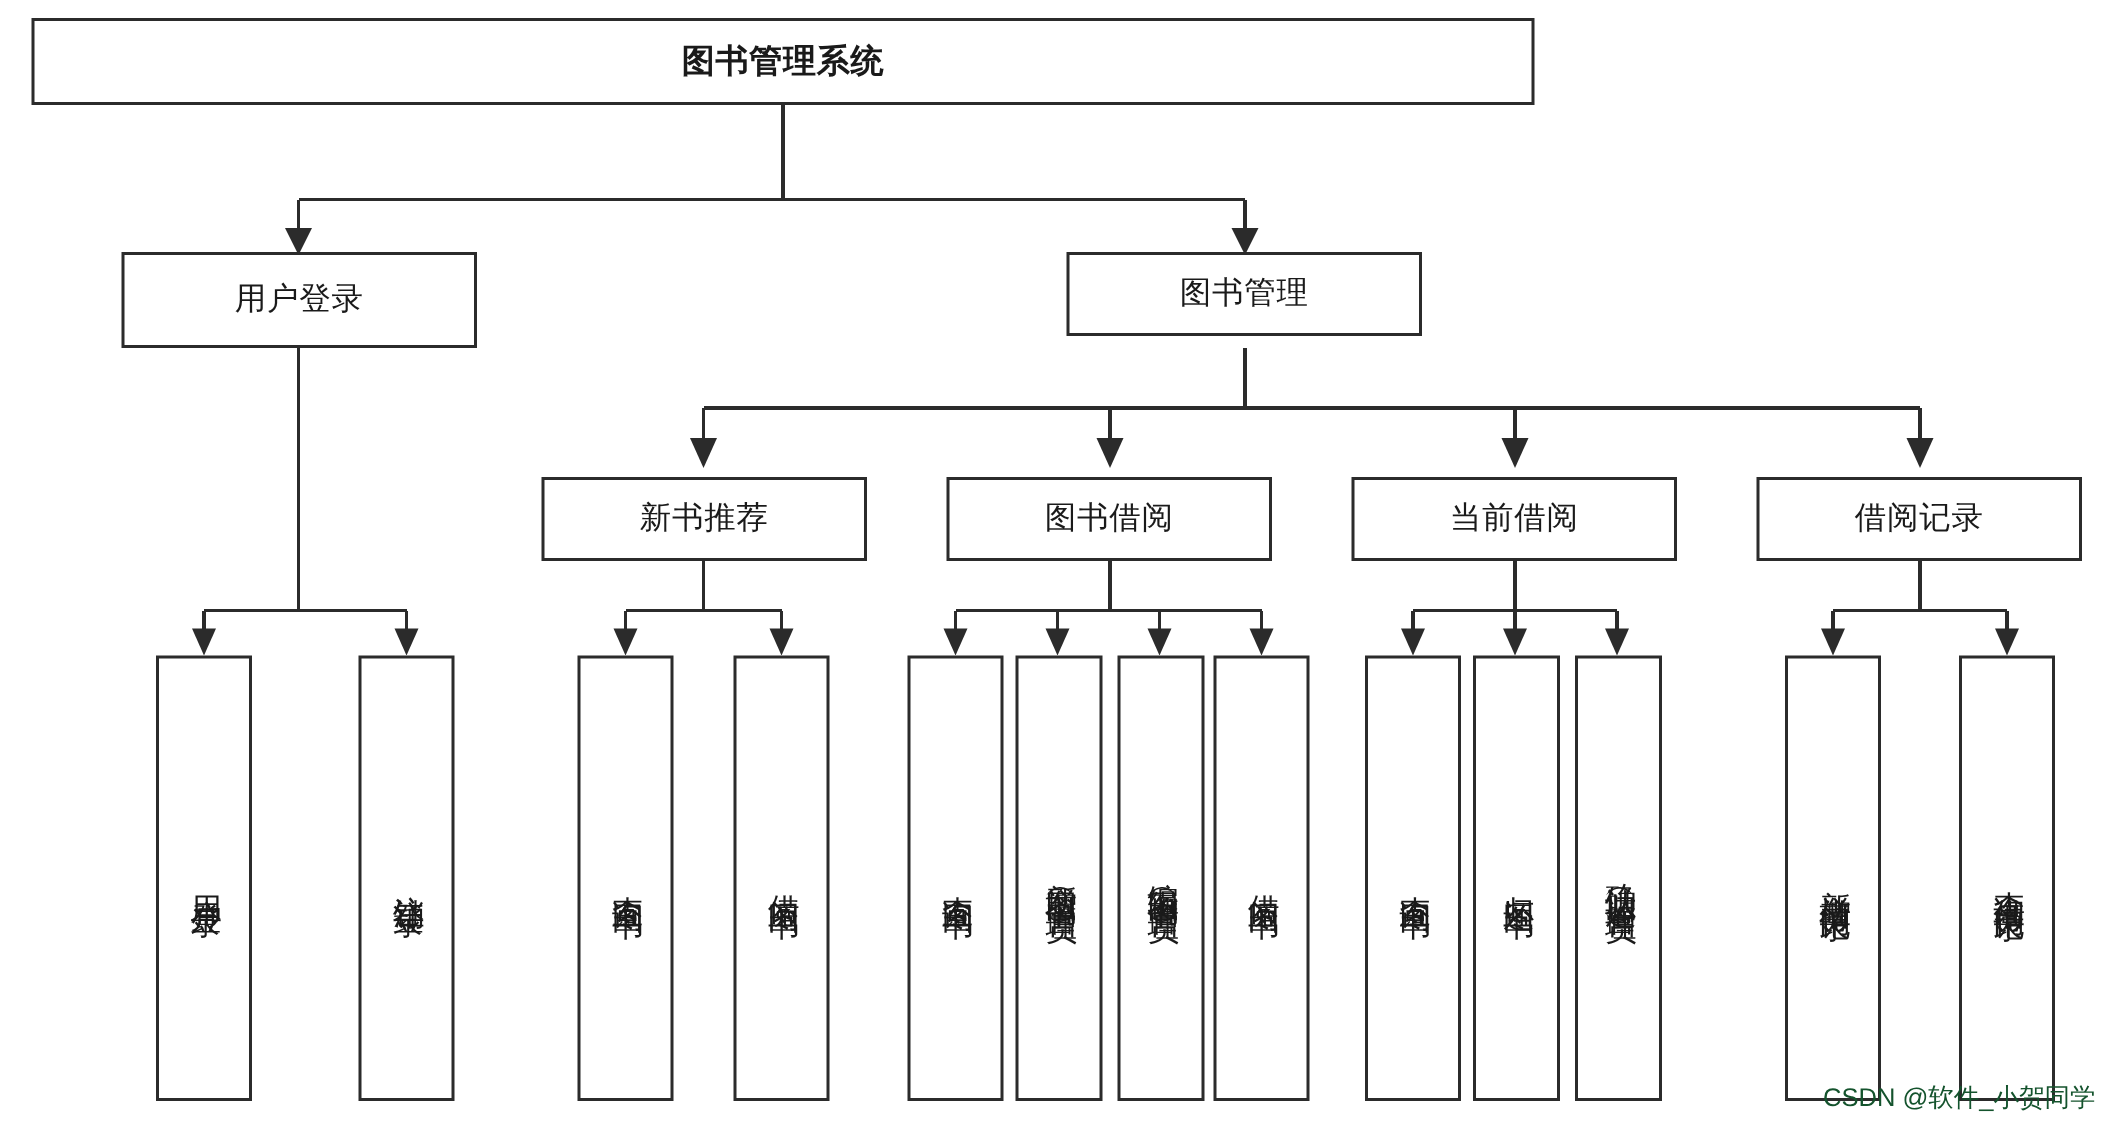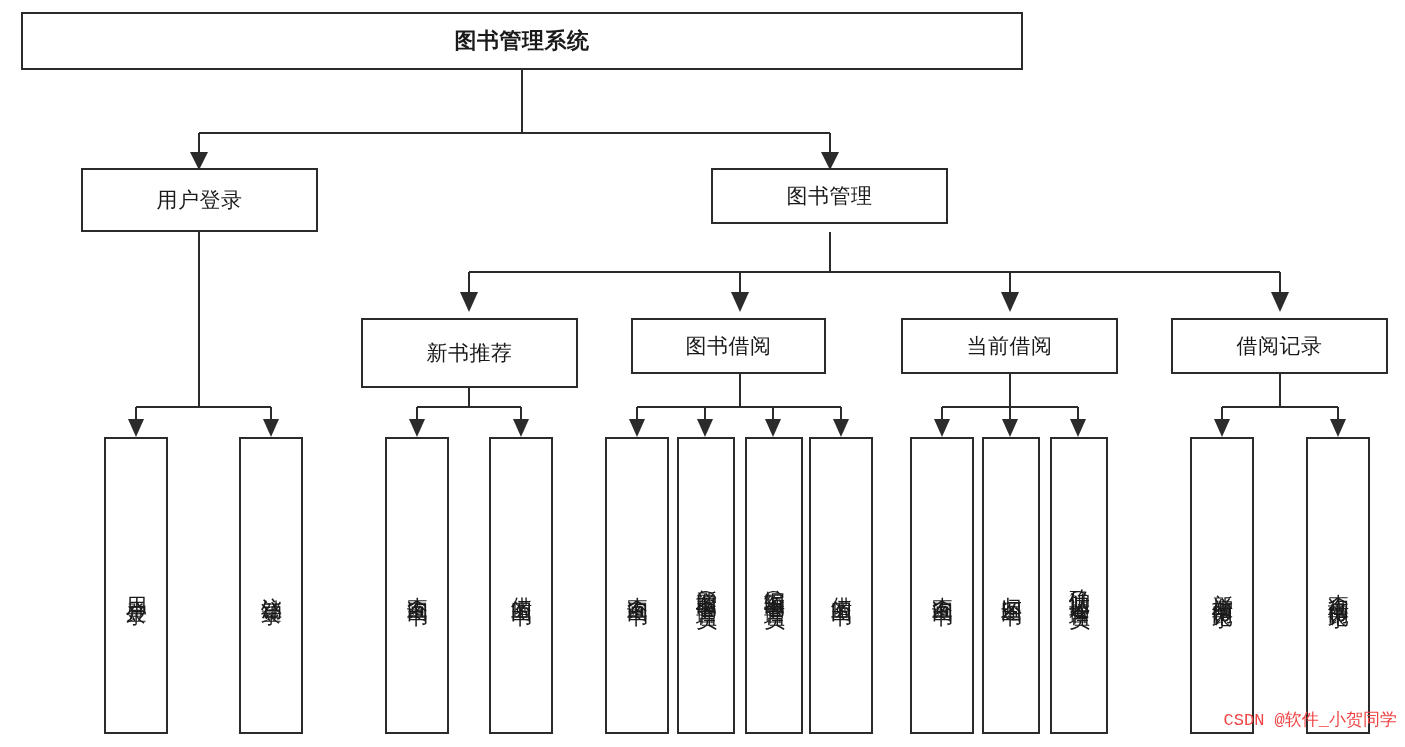--- a/index.html
+++ b/index.html
@@ -75,26 +75,25 @@
     line-height: 1.28;
     letter-spacing: 3px;
     white-space: nowrap;
     height: auto;
     max-height: 100%;
   }
   
   #watermark {
     position: absolute;
     right: 8px;
-    bottom: 16px;
+    bottom: 4px;
     font-size: 17px;
-    color: #ef4444;
+    color: #14532d;
     white-space: nowrap;
     user-select: none;
-    font-family: Liberation Mono, monospace;
   }
 </style>
 </head>
 <body>
 
 <div id="canvas">
 
   <svg id="wires" viewBox="0 0 1405 747" width="1405" height="747" xmlns="http://www.w3.org/2000/svg">
 
     <line x1="522" y1="70" x2="522" y2="133"></line>
@@ -162,25 +161,25 @@
   </div>
 
   <div class="node horiz" style="left:81px; top:168px; width:237px; height:64px;">
     <span class="label">用户登录</span>
   </div>
 
   <div class="node horiz" style="left:711px; top:168px; width:237px; height:56px;">
     <span class="label">图书管理</span>
   </div>
 
-  <div class="node horiz" style="left:361px; top:318px; width:217px; height:70px;">
+  <div class="node horiz" style="left:361px; top:318px; width:217px; height:56px;">
     <span class="label">新书推荐</span>
   </div>
 
-  <div class="node horiz" style="left:631px; top:318px; width:195px; height:56px;">
+  <div class="node horiz" style="left:631px; top:318px; width:217px; height:56px;">
     <span class="label">图书借阅</span>
   </div>
 
   <div class="node horiz" style="left:1171px; top:318px; width:217px; height:56px;">
     <span class="label">借阅记录</span>
   </div>
 
   <div class="node horiz" style="left:901px; top:318px; width:217px; height:56px;">
     <span class="label">当前借阅</span>
   </div>

